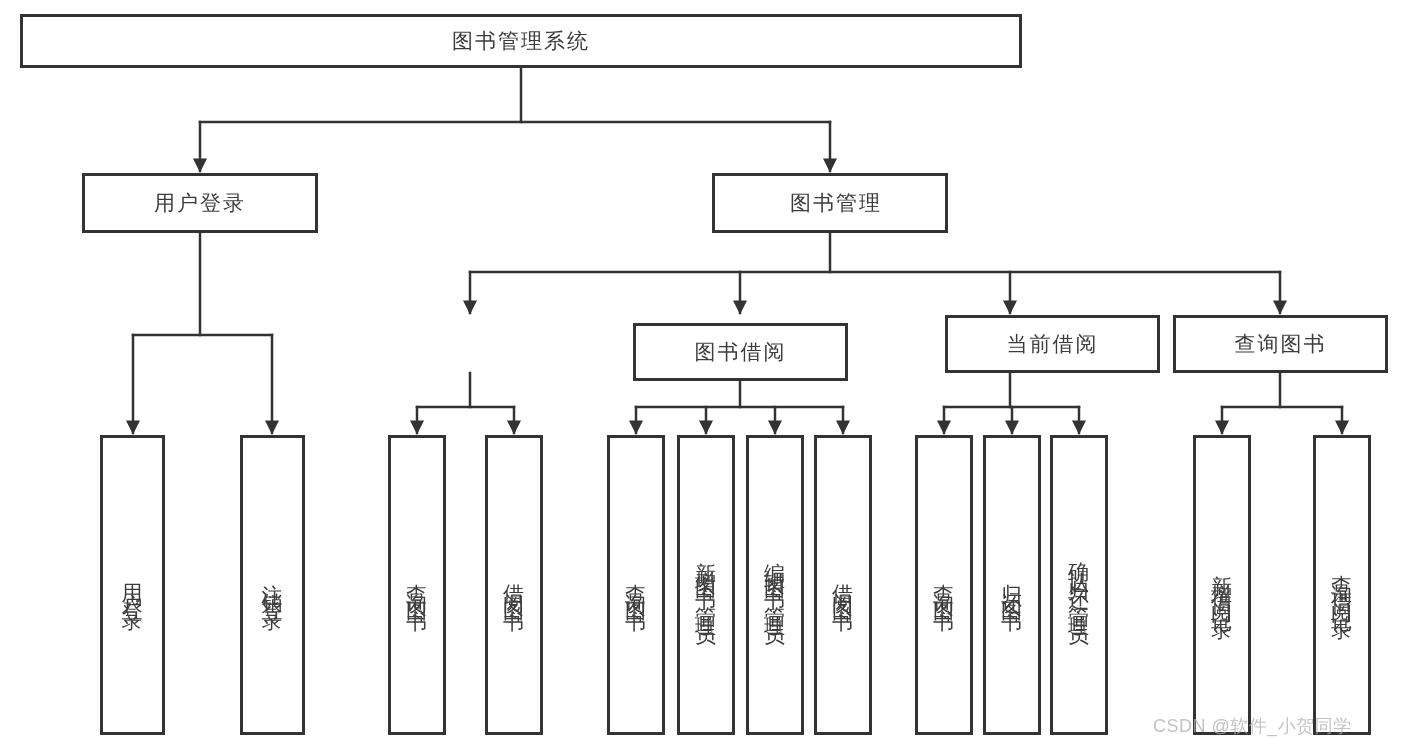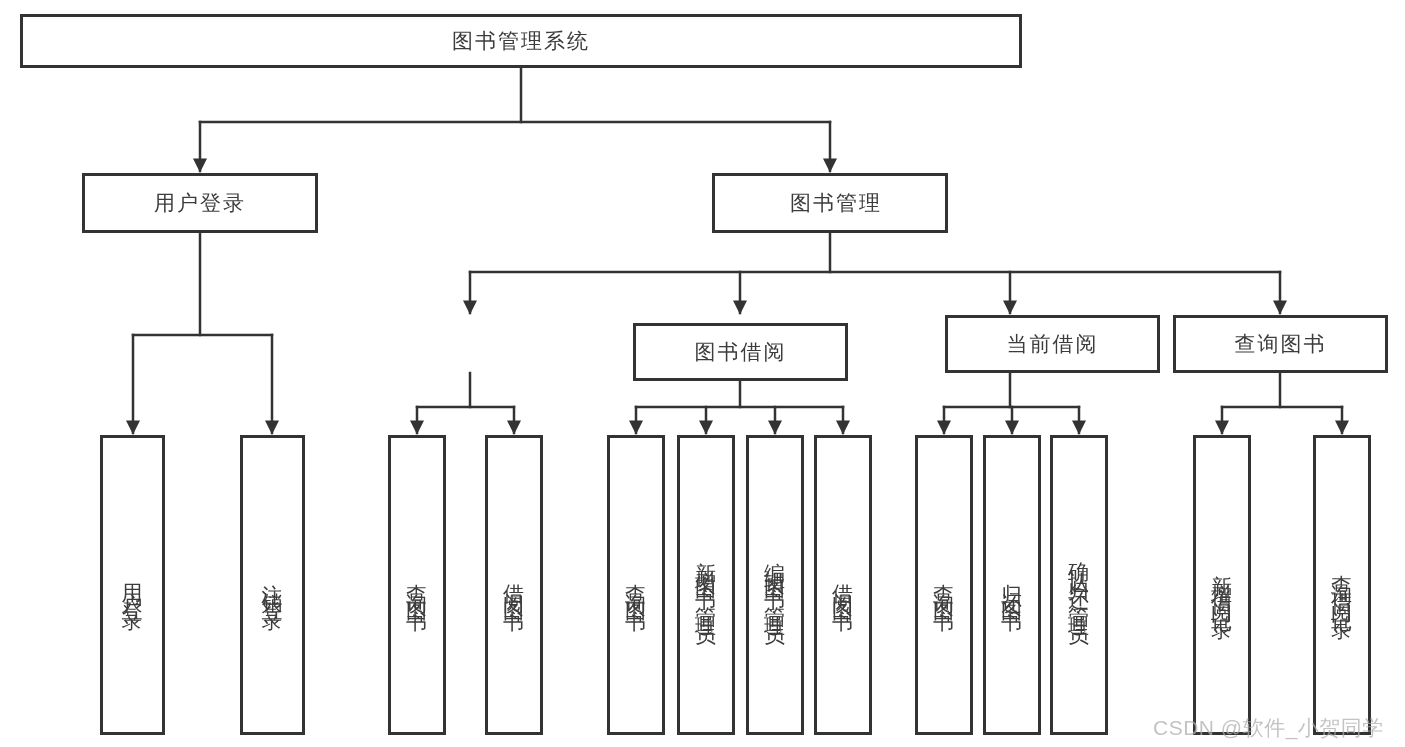--- a/index.html
+++ b/index.html
@@ -45,21 +45,21 @@
     left:0;top:0;
     width:1405px;height:747px;
     color:var(--line);
     pointer-events:none;
   }
   .watermark{
     position:absolute;
     left:1153px;
     top:714px;
     width:250px;
-    font-size:21px;
+    font-size:18px;
     color:var(--watermark);
     opacity:0.75;
     white-space:nowrap;
     z-index:10;
     letter-spacing:0.5px;
   }
 </style>
 </head>
 <body>
 

